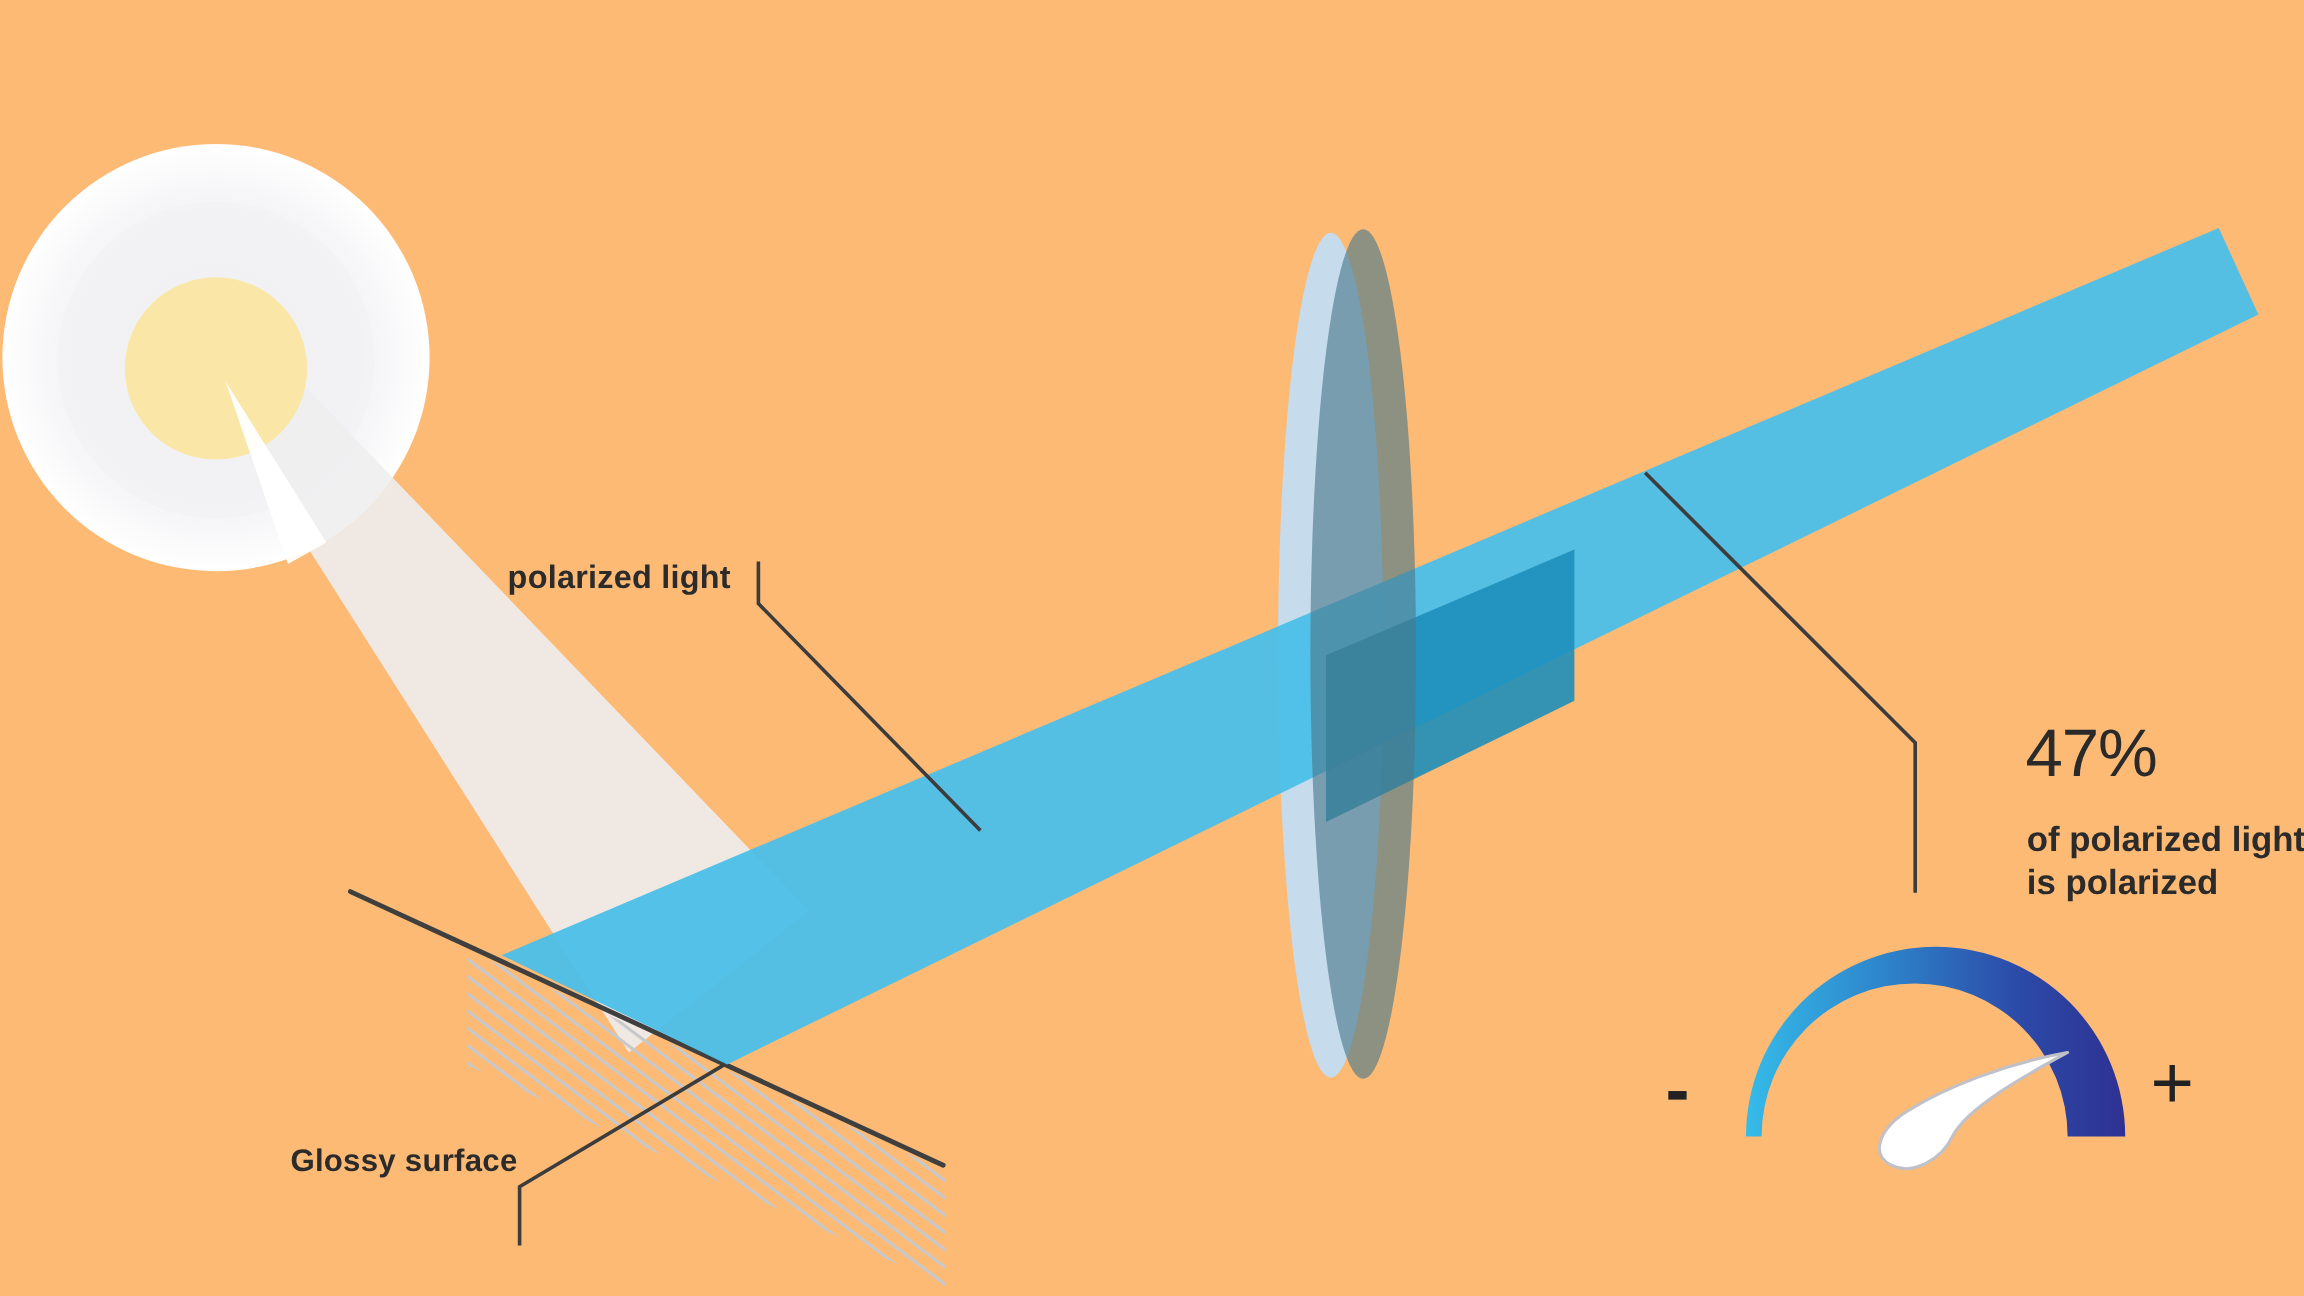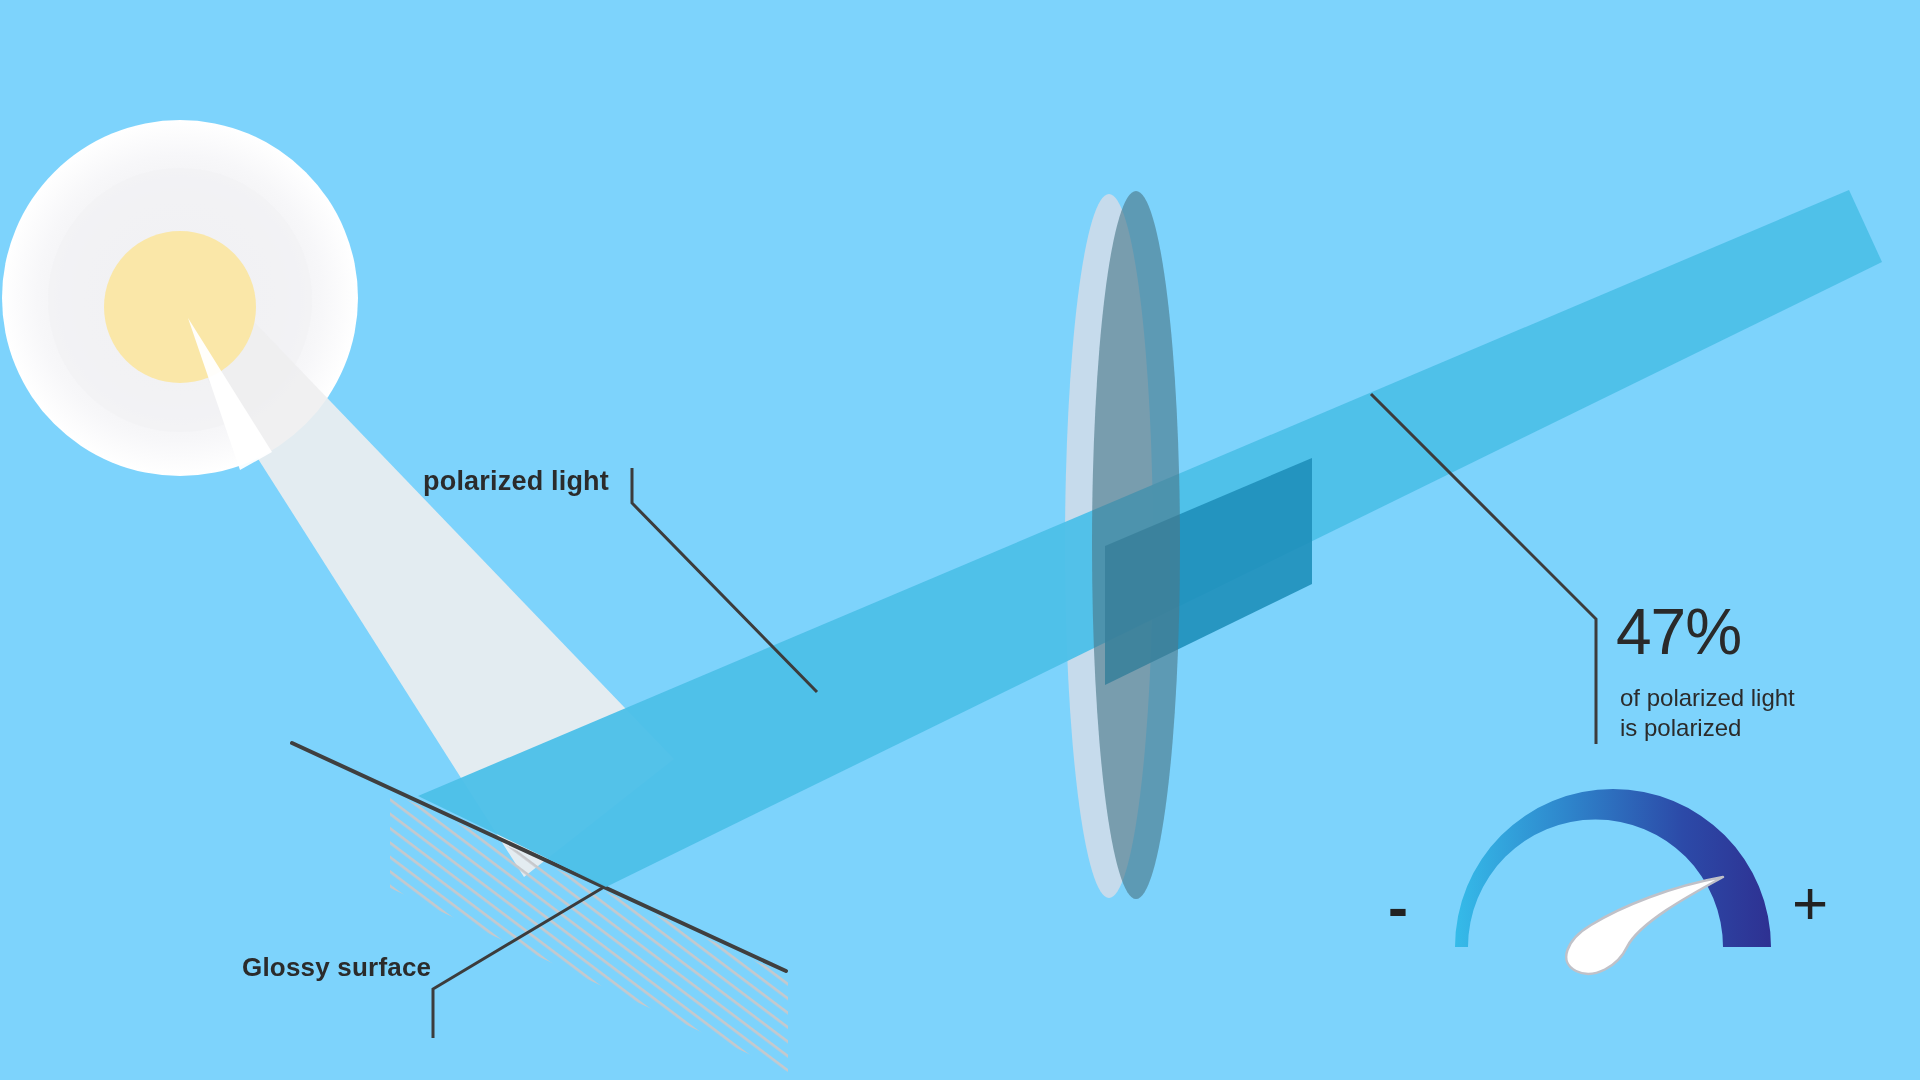--- a/index.html
+++ b/index.html
@@ -1,49 +1,49 @@
 <!DOCTYPE html>
 <html><head>
 <meta charset="utf-8">
 <style>
   html,body{margin:0;padding:0;background:#ffffff;}
   .stage{
     position:relative;
     width:1920px;height:1080px;
     overflow:hidden;
-    background:#7dd3fc;
+    background:#fdba74;
     font-family:"Liberation Sans", sans-serif;
   }
   .stage svg{position:absolute;left:0;top:0;}
   .lbl{
     position:absolute;
     color:#2b2b2b;
     white-space:nowrap;
     -webkit-user-select:none;user-select:none;
   }
   .lbl-small{
     font-size:27px;
     font-weight:600;
     letter-spacing:0.2px;
   }
   .lbl-polarized{left:423px;top:466px;}
   .lbl-glossy{left:242px;top:952px;font-size:26px;}
   .stat-value{
-    left:1616px;top:600px;
-    font-size:64px;
+    left:1688px;top:600px;
+    font-size:56px;
     font-weight:400;
     color:#2a2a2a;
     letter-spacing:-1px;
     line-height:1;
     text-align:center;
   }
   .stat-caption{
-    left:1620px;top:683px;
-    font-size:24px;
-    font-weight:400;
+    left:1689px;top:683px;
+    font-size:29px;
+    font-weight:700;
     line-height:1.24;
     color:#2b2b2b;
   }
   .gauge-minus{
     left:1388px;top:878px;
     font-size:60px;font-weight:700;color:#222;line-height:1;
   }
   .gauge-plus{
     left:1792px;top:872px;
     font-size:62px;font-weight:400;color:#222;line-height:1;

